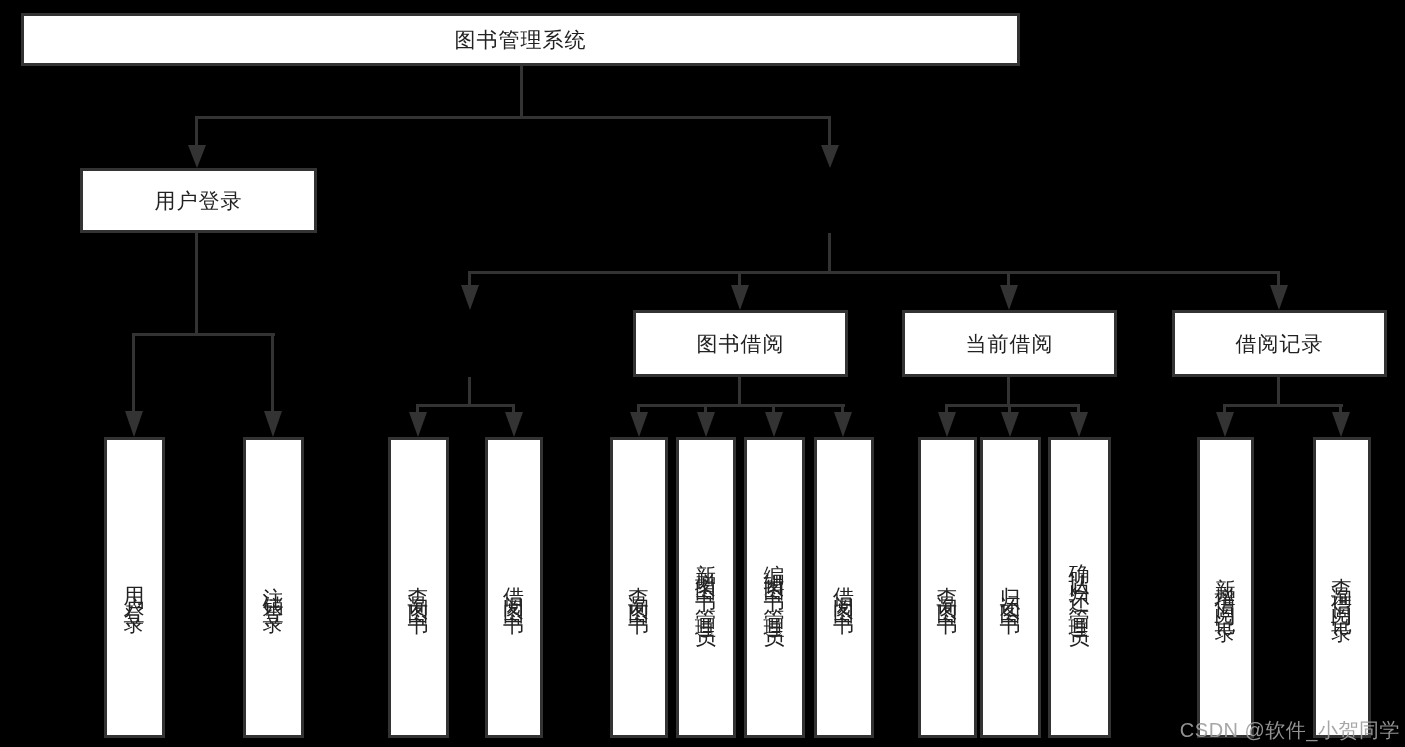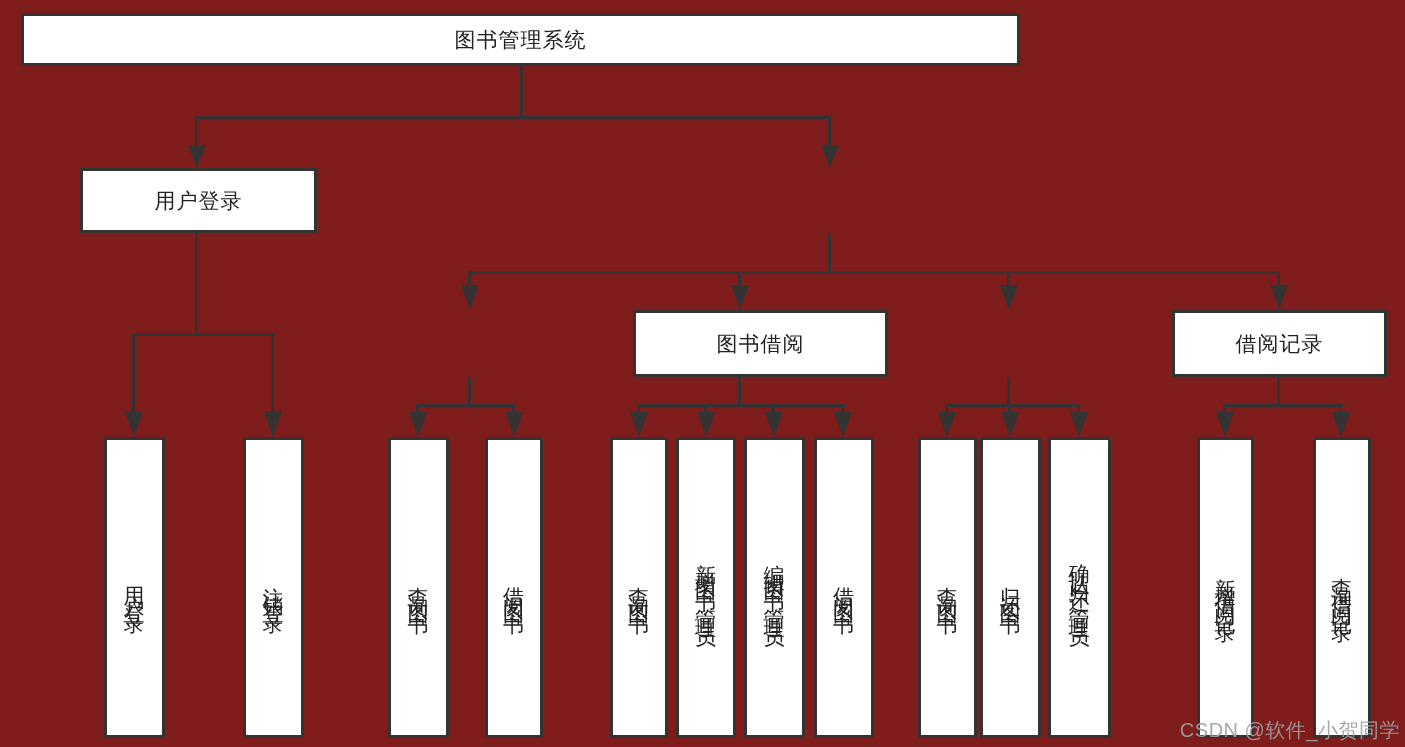--- a/index.html
+++ b/index.html
@@ -1,17 +1,17 @@
 <!DOCTYPE html>
 <html><head>
 <meta charset="utf-8">
 <style>
   html,body{margin:0;padding:0;background:#ffffff;}
   .canvas{
-    position:relative;width:1405px;height:747px;background:#7f1d1d;overflow:hidden;
+    position:relative;width:1405px;height:747px;background:#000000;overflow:hidden;
     font-family:"Liberation Sans","DejaVu Sans",sans-serif;color:#222222;
   }
   .hbox{
     position:absolute;box-sizing:border-box;border:3px solid #333333;background:#ffffff;
     display:flex;align-items:center;justify-content:center;
     font-size:21px;letter-spacing:1px;color:#222222;
   }
   .vbox{
     position:absolute;box-sizing:border-box;border:3px solid #333333;background:#ffffff;
     top:437px;height:301px;
@@ -66,22 +66,25 @@
   <div class="hl" style="left:470px;top:271px;width:810px"></div>
   <div class="vl" style="left:468px;top:271px;height:16px"></div>
   <div class="ah" style="left:461px;top:285px"></div>
   <div class="vl" style="left:738px;top:271px;height:16px"></div>
   <div class="ah" style="left:731px;top:285px"></div>
   <div class="vl" style="left:1007px;top:271px;height:16px"></div>
   <div class="ah" style="left:1000px;top:285px"></div>
   <div class="vl" style="left:1277px;top:271px;height:16px"></div>
   <div class="ah" style="left:1270px;top:285px"></div>
 
-  <div class="hbox" style="left:633px;top:310px;width:255px;height:67px">
+  <div class="hbox" style="left:633px;top:310px;width:215px;height:67px">
     <span>图书借阅</span>
+  </div>
+  <div class="hbox" style="left:902px;top:310px;width:215px;height:67px">
+    <span>当前借阅</span>
   </div>
   <div class="hbox" style="left:1172px;top:310px;width:215px;height:67px">
     <span>借阅记录</span>
   </div>
 
   <div class="vl" style="left:468px;top:377px;height:29px"></div>
   <div class="hl" style="left:418px;top:404px;width:97px"></div>
   <div class="vl" style="left:416px;top:404px;height:10px"></div>
   <div class="ah" style="left:409px;top:412px"></div>
   <div class="vl" style="left:512px;top:404px;height:10px"></div>

